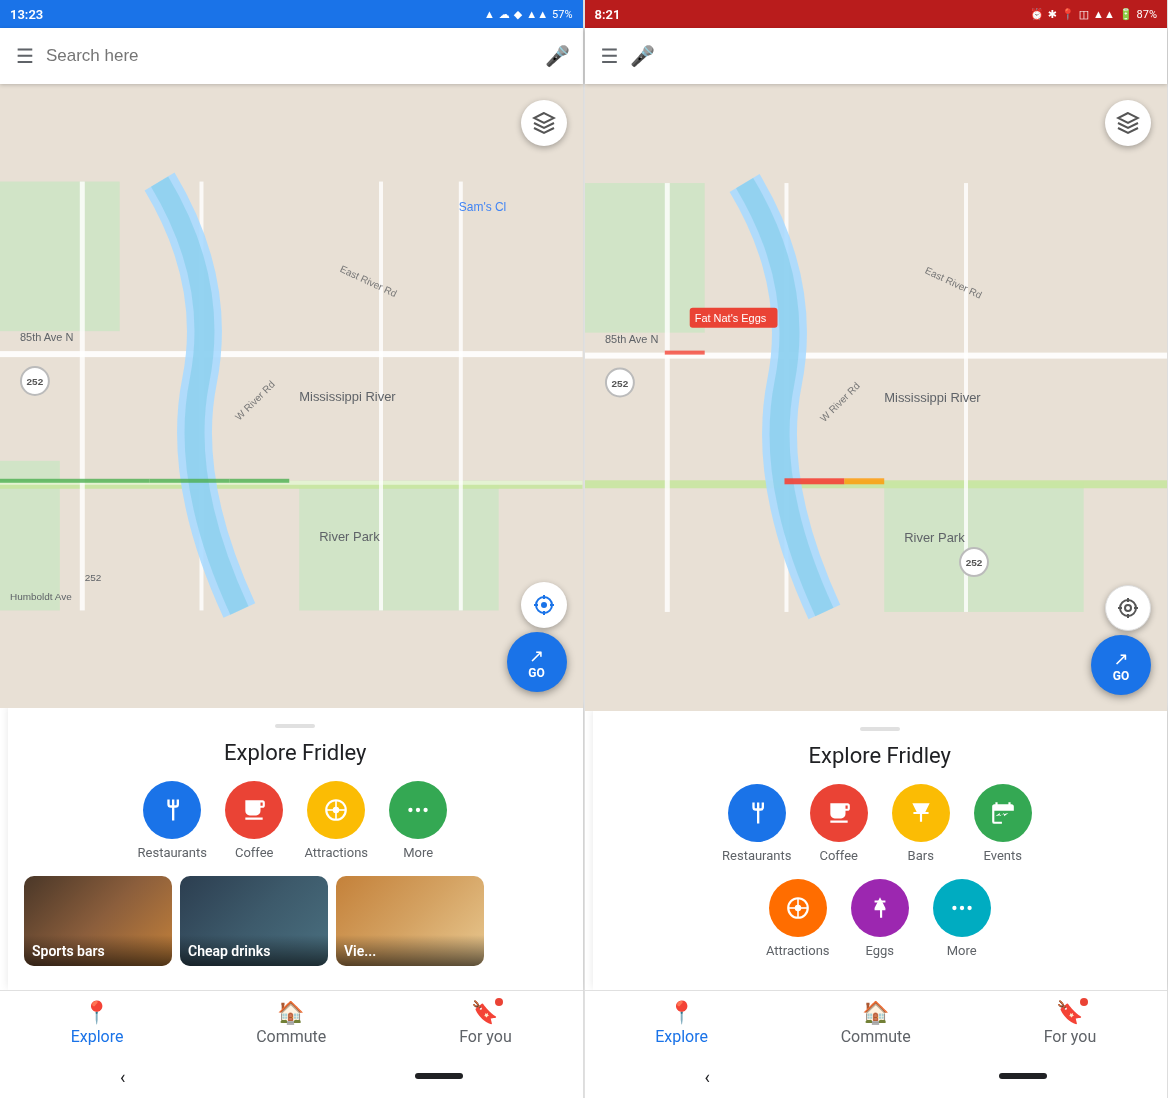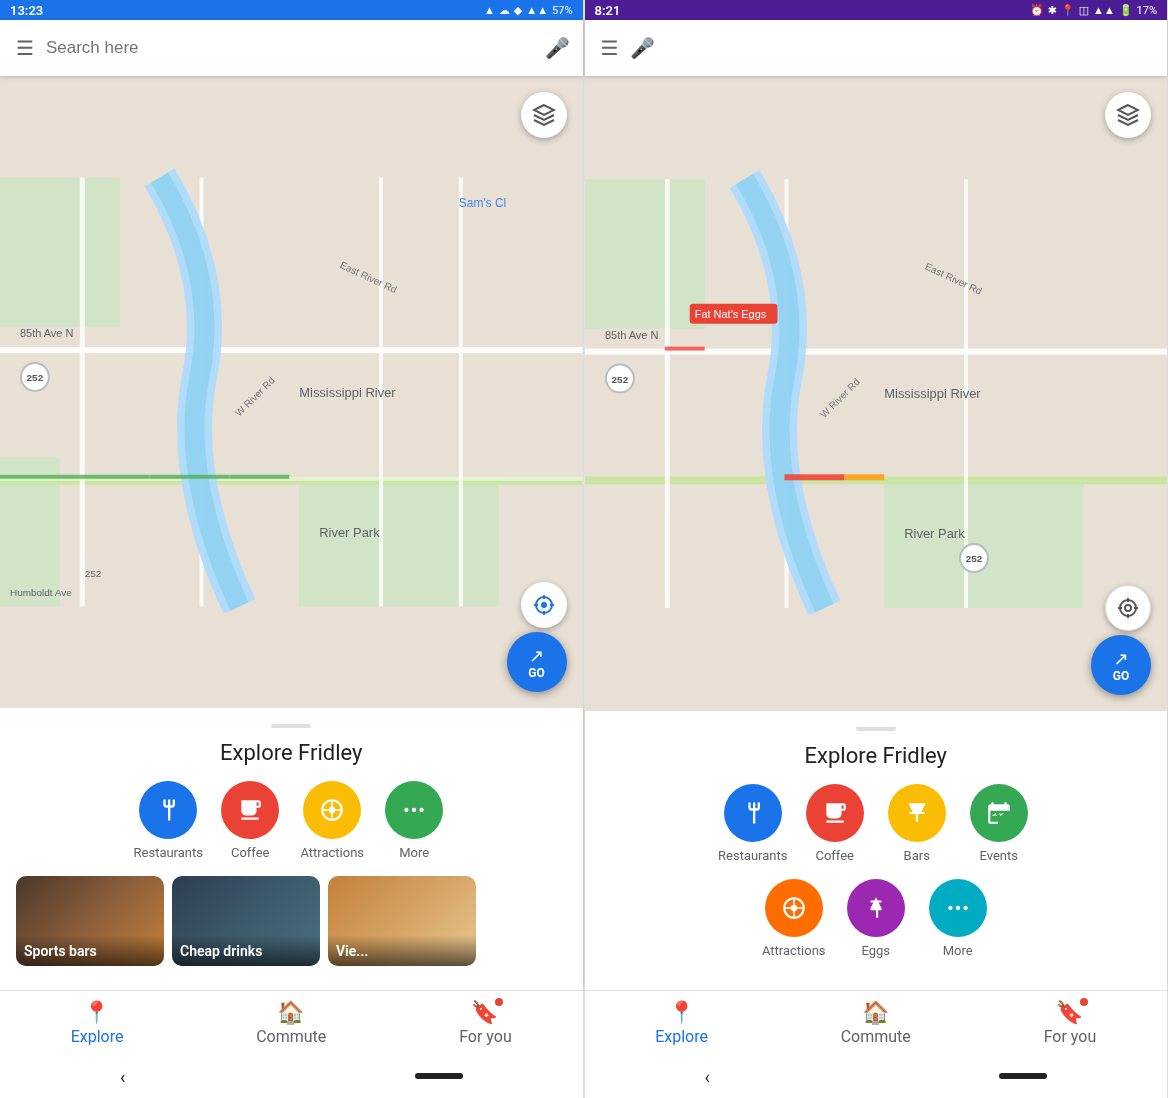--- a/index.html
+++ b/index.html
@@ -3,21 +3,21 @@
   <meta charset="utf-8">
   <style>
     * { margin: 0; padding: 0; box-sizing: border-box; }
     body { width: 1168px; height: 1098px; display: flex; flex-direction: column; font-family: 'Roboto', Arial, sans-serif; background: #f5f5f5; overflow: hidden; }
 
     .phones-row { display: flex; flex: 1; }
 
     .phone { width: 584px; display: flex; flex-direction: column; background: #fff; border-right: 1px solid #ddd; }
 
     
-    .status-bar { height: 20px; background: #1a73e8; display: flex; align-items: center; justify-content: space-between; padding: 0 10px; }
+    .status-bar { height: 28px; background: #1a73e8; display: flex; align-items: center; justify-content: space-between; padding: 0 10px; }
     .status-time { color: #fff; font-size: 13px; font-weight: 600; }
     .status-icons { color: #fff; font-size: 11px; display: flex; gap: 4px; align-items: center; }
 
     
     .search-bar { height: 56px; background: #fff; display: flex; align-items: center; padding: 8px 12px; gap: 8px; box-shadow: 0 1px 4px rgba(0,0,0,0.2); z-index: 10; }
     .menu-icon { font-size: 20px; color: #5f6368; cursor: pointer; padding: 4px; }
     .search-input { flex: 1; border: none; outline: none; font-size: 17px; color: #ec4899; background: transparent; }
     .mic-icon { font-size: 20px; color: #4285f4; cursor: pointer; }
 
     
@@ -28,21 +28,21 @@
 
     
     .map-btn { position: absolute; width: 46px; height: 46px; border-radius: 50%; background: #fff; box-shadow: 0 2px 6px rgba(0,0,0,0.3); display: flex; align-items: center; justify-content: center; cursor: pointer; }
     .layers-btn { top: 16px; right: 16px; }
     .location-btn { bottom: 80px; right: 16px; }
     .go-btn { position: absolute; bottom: 16px; right: 16px; width: 60px; height: 60px; border-radius: 50%; background: #1a73e8; box-shadow: 0 2px 8px rgba(0,0,0,0.4); display: flex; flex-direction: column; align-items: center; justify-content: center; cursor: pointer; }
     .go-btn-text { color: #fff; font-size: 12px; font-weight: bold; }
     .go-btn-arrow { color: #fff; font-size: 18px; }
 
     
-    .bottom-sheet { background: #fff; padding: 16px; box-shadow: 0 -2px 8px rgba(0,0,0,0.1); }
+    .bottom-sheet { background: #fff; padding: 16px; box-shadow: 0 -2px 8px rgba(0,0,0,0.1); margin-left: 8px; }
     .sheet-handle { width: 40px; height: 4px; background: #e0e0e0; border-radius: 2px; margin: 0 auto 12px; }
     .explore-title { text-align: center; font-size: 22px; font-weight: 400; color: #202124; margin-bottom: 16px; }
     .category-grid { display: flex; gap: 12px; justify-content: center; margin-bottom: 16px; flex-wrap: wrap; }
     .category-item { display: flex; flex-direction: column; align-items: center; gap: 6px; cursor: pointer; min-width: 70px; }
     .category-circle { width: 58px; height: 58px; border-radius: 50%; display: flex; align-items: center; justify-content: center; font-size: 24px; }
     .category-label { font-size: 13px; color: #5f6368; text-align: left; }
 
     .cat-blue { background: #1a73e8; }
     .cat-red { background: #ea4335; }
     .cat-yellow { background: #fbbc04; }
@@ -250,30 +250,30 @@
     <div class="sys-nav">
       <span class="sys-nav-btn">‹</span>
       <div class="sys-home"></div>
     </div>
   </div>
 
   <div class="divider-line"></div>
 
   <div class="phone">
 
-    <div class="status-bar" style="background:#4c1d95;">
+    <div class="status-bar" style="background:#b91c1c;">
       <span class="status-time">8:21</span>
       <div class="status-icons">
         <span>⏰</span>
           <span>✱</span>
           <span>📍</span>
           <span>◫</span>
           <span>▲▲</span>
           <span>🔋</span>
-          <span>17%</span>
+          <span>87%</span>
       </div>
     </div>
 
     <div class="search-bar">
       <span class="menu-icon">☰</span>
       <span class="mic-icon">🎤</span>
     </div>
 
     <div class="map-area">
       <svg class="map-svg" viewBox="0 0 584 430" xmlns="http://www.w3.org/2000/svg">

